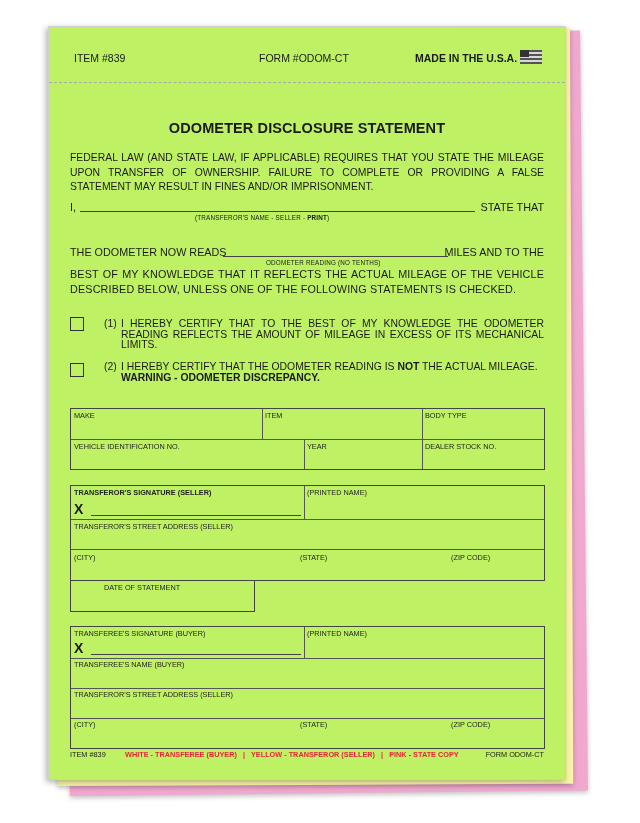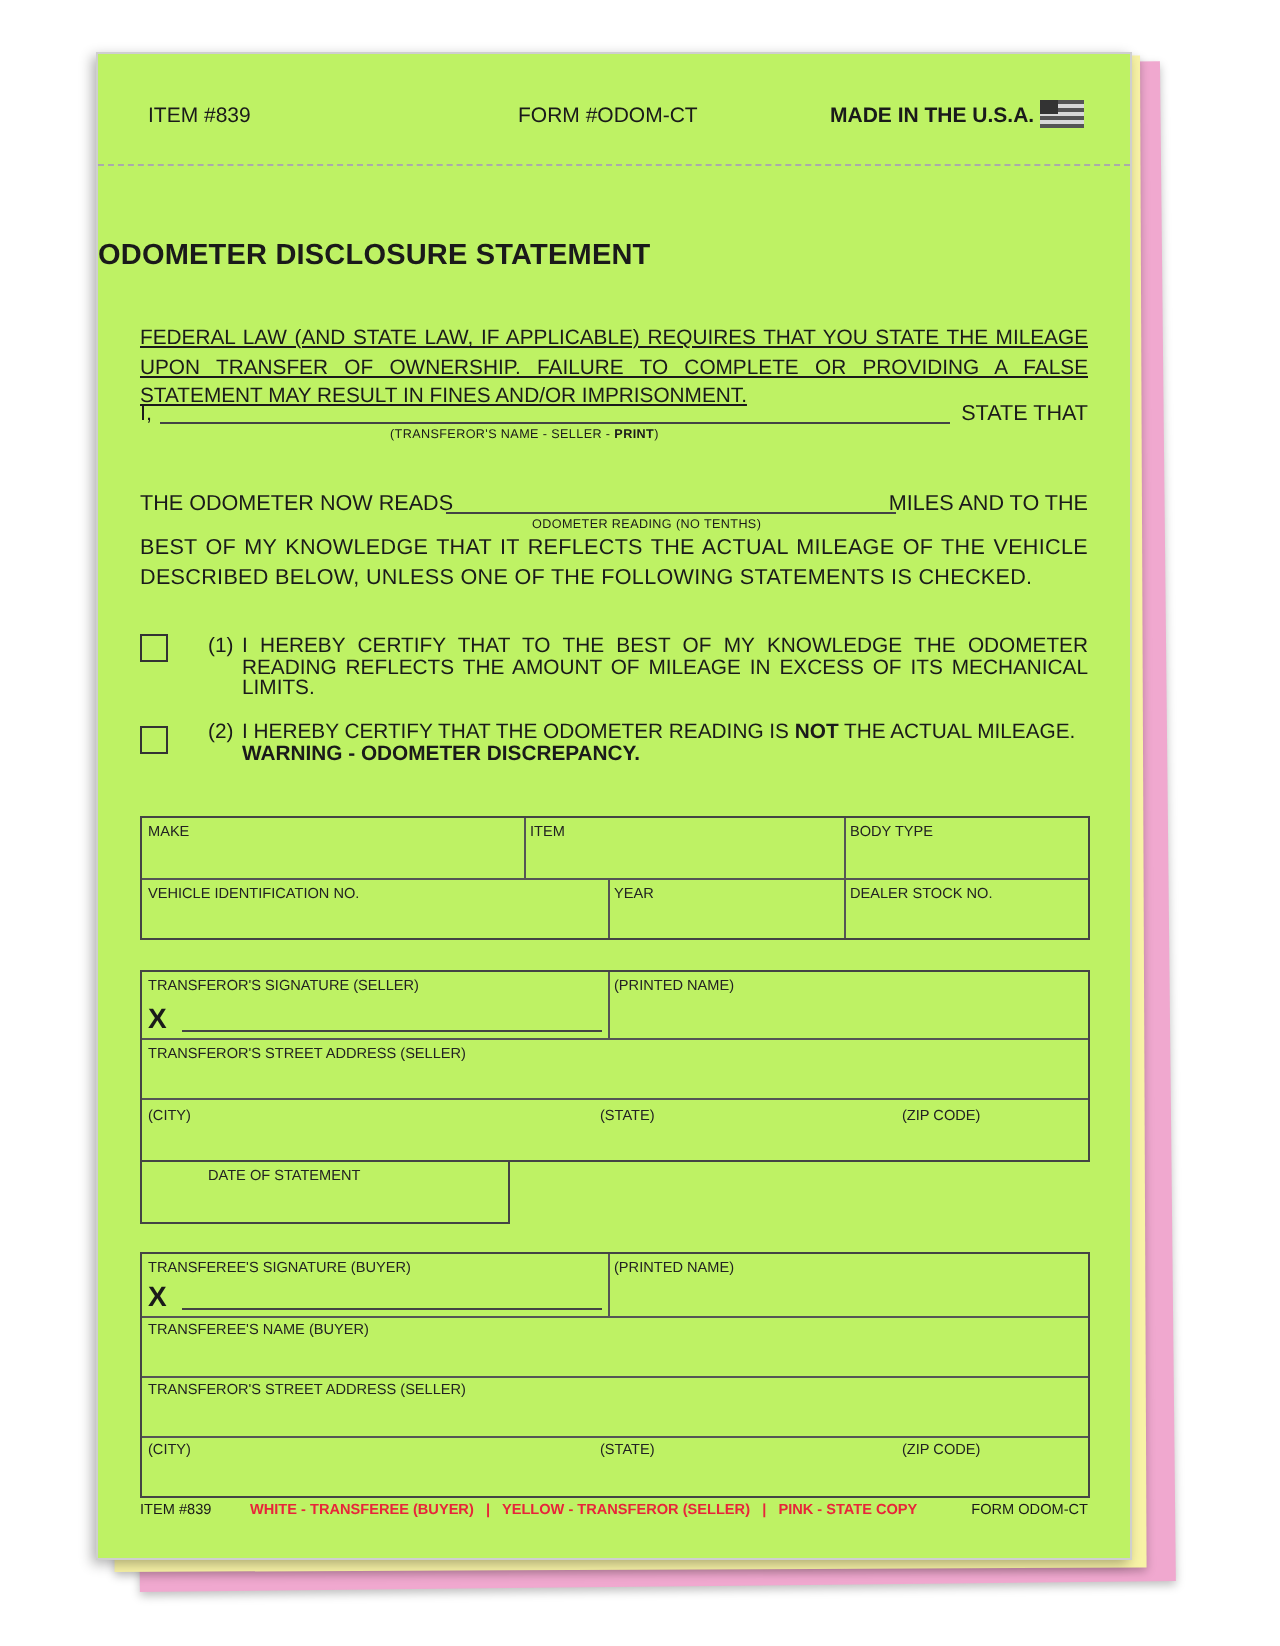--- a/index.html
+++ b/index.html
@@ -17,23 +17,23 @@
     .abs { position: absolute; }
     .hdr { top: 25px; font-size: 10.5px; }
     .hdr-item { left: 25px; }
     .hdr-form { left: 210px; }
     .hdr-usa { left: 366px; font-weight: bold; }
     .flag { left: 471px; top: 23px; width: 22px; height: 14px;
       background: repeating-linear-gradient(to bottom, #555 0 2px, #d8d8d8 2px 4px); }
     .flag::before { content: ""; position: absolute; left: 0; top: 0; width: 9px; height: 7px; background: #333; }
     .perf { left: 0; top: 55px; width: 516px; border-top: 1.5px dashed #aaa; }
 
-    .title { top: 93px; left: 0; width: 516px; font-weight: bold; font-size: 14.5px; letter-spacing: 0.1px; }
+    .title { top: 93px; left: 0; width: 516px; text-align: center; font-weight: bold; font-size: 14.5px; letter-spacing: 0.1px; }
     .para { left: 21px; width: 474px; font-size: 10.4px; line-height: 14.5px; text-align: justify; text-align-last: left; }
-    .p1 { top: 136px; text-decoration: underline; }
+    .p1 { top: 124px; }
     .line-row { left: 21px; width: 474px; font-size: 10.8px; height: 14px; }
     .line-row .u { position: absolute; border-bottom: 1px solid #444; height: 10px; }
     .cap { position: absolute; font-size: 6.3px; letter-spacing: 0.2px; }
 
     .cb { width: 14px; height: 14px; border: 1.3px solid #333; box-sizing: border-box; }
     .stmt { font-size: 10.4px; line-height: 10.5px; left: 55px; width: 440px; }
     .stmt .num { position: absolute; left: 0; }
     .stmt .txt { margin-left: 17px; display: block; text-align: justify; text-align-last: left; }
 
     .box { border: 1.3px solid #444; box-sizing: border-box; }
@@ -102,21 +102,21 @@
     <span class="cell-lbl" style="left:354px;top:2px;">BODY TYPE</span>
     <span class="cell-lbl" style="left:3px;top:33px;">VEHICLE IDENTIFICATION NO.</span>
     <span class="cell-lbl" style="left:236px;top:33px;">YEAR</span>
     <span class="cell-lbl" style="left:354px;top:33px;">DEALER STOCK NO.</span>
   </div>
 
   <div class="abs box" style="left:21px;top:458px;width:475px;height:96px;">
     <div class="vl" style="left:233px;top:0;height:33px;"></div>
     <div class="hl" style="left:0;right:0;top:33px;"></div>
     <div class="hl" style="left:0;right:0;top:63px;"></div>
-    <span class="cell-lbl" style="left:3px;top:2px;">TRANSFEROR'S SIGNATURE (SELLER)</span>
+    <span class="cell-lbl" style="left:3px;top:2px;font-weight:bold;">TRANSFEROR'S SIGNATURE (SELLER)</span>
     <span class="x" style="left:3px;top:15px;">X</span>
     <span class="sigline" style="left:20px;width:210px;top:29px;"></span>
     <span class="cell-lbl" style="left:236px;top:2px;">(PRINTED NAME)</span>
     <span class="cell-lbl" style="left:3px;top:36px;">TRANSFEROR'S STREET ADDRESS (SELLER)</span>
     <span class="cell-lbl" style="left:3px;top:67px;">(CITY)</span>
     <span class="cell-lbl" style="left:229px;top:67px;">(STATE)</span>
     <span class="cell-lbl" style="left:380px;top:67px;">(ZIP CODE)</span>
   </div>
   <div class="abs box" style="left:21px;top:553px;width:185px;height:32px;border-top:none;">
     <span class="cell-lbl" style="left:3px;top:3px;padding-left:30px;">DATE OF STATEMENT</span>

